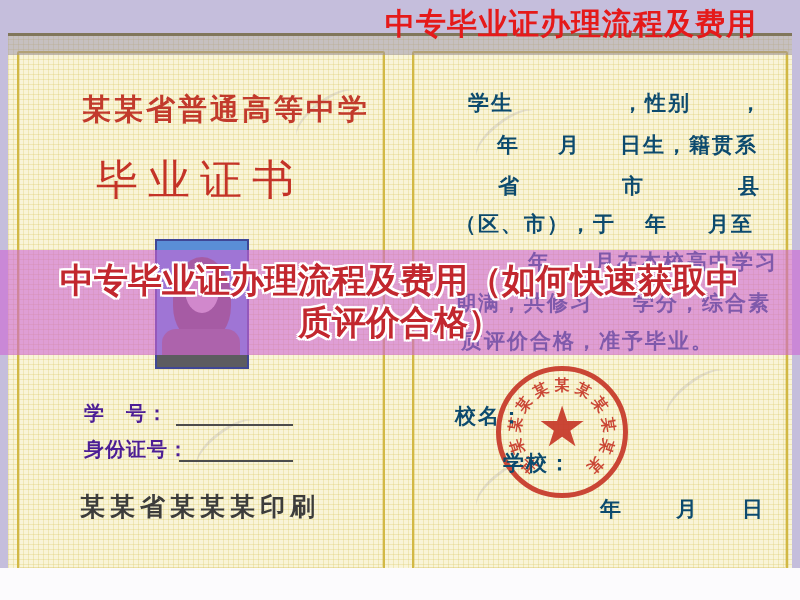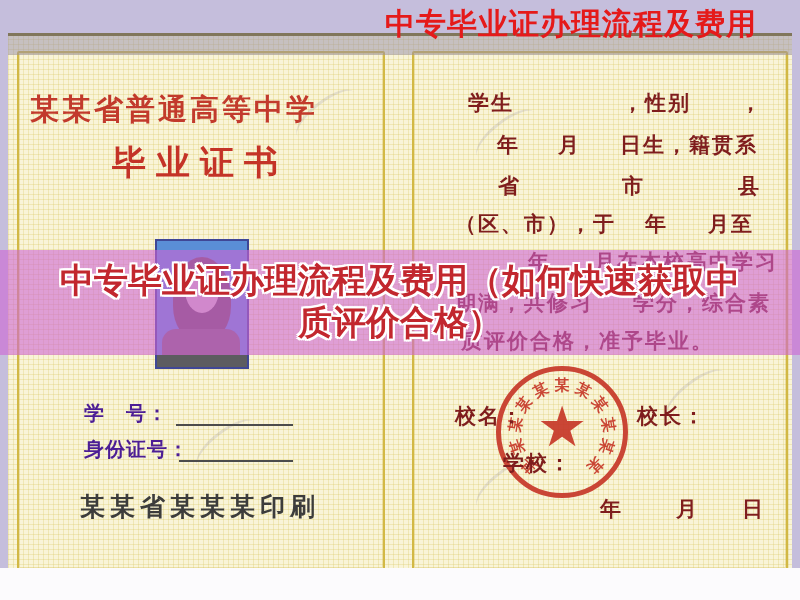--- a/index.html
+++ b/index.html
@@ -34,26 +34,26 @@
     position:absolute;top:15px;height:515px;
     border:2px solid #d2b845;border-radius:2px;
     box-shadow:inset 0 0 0 1px rgba(210,184,69,0.35);
   }
   .page-left{left:9px;width:364px;}
   .page-right{left:404px;width:372px;}
 
   
   .school-name{
     position:absolute;left:30px;top:90px;width:340px;z-index:2;
-    text-align:left;font-size:29px;font-weight:700;letter-spacing:3px;
+    text-align:right;font-size:29px;font-weight:700;letter-spacing:3px;
     color:#c23a2c;white-space:nowrap;
   }
   .cert-title{
-    position:absolute;left:30px;top:140px;width:340px;z-index:2;
-    text-align:center;font-size:34px;font-weight:700;letter-spacing:10px;
+    position:absolute;left:30px;top:152px;width:340px;z-index:2;
+    text-align:center;font-size:42px;font-weight:400;letter-spacing:10px;
     color:#c43327;white-space:nowrap;
   }
   .photo{
     position:absolute;left:155px;top:239px;width:90px;height:126px;z-index:2;
     background:#5a8ed6;border:2px solid #3f4796;
   }
   .photo-hair{position:absolute;left:16px;top:16px;width:58px;height:84px;border-radius:50% 50% 42% 42%;background:#6d4f5e;}
   .photo-face{position:absolute;left:28px;top:26px;width:34px;height:46px;border-radius:50%;background:#d8bfc0;}
   .photo-shoulders{position:absolute;left:5px;bottom:12px;width:78px;height:26px;border-radius:14px 14px 0 0;background:#7d6272;}
   .photo-bottom{position:absolute;left:0;bottom:0;width:100%;height:12px;background:#5c5c60;}
@@ -69,21 +69,21 @@
   .uline-idc{left:179px;top:460px;width:114px;}
   .printer{
     position:absolute;left:30px;top:490px;width:340px;z-index:2;
     text-align:center;font-size:25px;font-weight:700;letter-spacing:5px;
     color:#3c3c3c;white-space:nowrap;
   }
 
   
   .rf{
     position:absolute;z-index:2;font-size:21px;font-weight:700;
-    color:#7f1d1d;white-space:nowrap;letter-spacing:2px;
+    color:#0c4a6e;white-space:nowrap;letter-spacing:2px;
   }
   .rf-l1a{left:468px;top:89px;}  .rf-l1b{left:622px;top:89px;}  .rf-l1c{left:740px;top:89px;}
   .rf-l2a{left:497px;top:131px;} .rf-l2b{left:558px;top:131px;} .rf-l2c{left:620px;top:131px;}
   .rf-l3a{left:498px;top:172px;} .rf-l3b{left:622px;top:172px;} .rf-l3c{left:738px;top:172px;}
   .rf-l4a{left:455px;top:210px;} .rf-l4b{left:645px;top:210px;} .rf-l4c{left:708px;top:210px;}
   .rf-l5a{left:528px;top:248px;} .rf-l5b{left:594px;top:248px;}
   .rf-l6a{left:455px;top:289px;} .rf-l6b{left:633px;top:289px;}
   .rf-l7{left:461px;top:327px;}
   .rf-schoolname{left:455px;top:402px;z-index:3;}
   .rf-principal{left:637px;top:402px;z-index:3;}
@@ -179,21 +179,20 @@
   <span class="rf rf-l3c">县</span>
   <span class="rf rf-l4a">（区、市），于</span>
   <span class="rf rf-l4b">年</span>
   <span class="rf rf-l4c">月至</span>
   <span class="rf rf-l5a">年</span>
   <span class="rf rf-l5b">月在本校高中学习</span>
   <span class="rf rf-l6a">期满，共修习</span>
   <span class="rf rf-l6b">学分，综合素</span>
   <span class="rf rf-l7">质评价合格，准予毕业。</span>
   <span class="rf rf-schoolname">校名：</span>
-  <span class="rf rf-principal">校长：</span>
   <span class="rf rf-school">学校：</span>
   <span class="rf rf-year">年</span>
   <span class="rf rf-month">月</span>
   <span class="rf rf-day">日</span>
 
   <div class="seal">
     <div class="seal-arc" id="seal-arc">
         <span style="transform: rotate(-135deg) translateY(-47px);">某</span>
         <span style="transform: rotate(-108deg) translateY(-47px);">某</span>
         <span style="transform: rotate(-81deg) translateY(-47px);">某</span>

